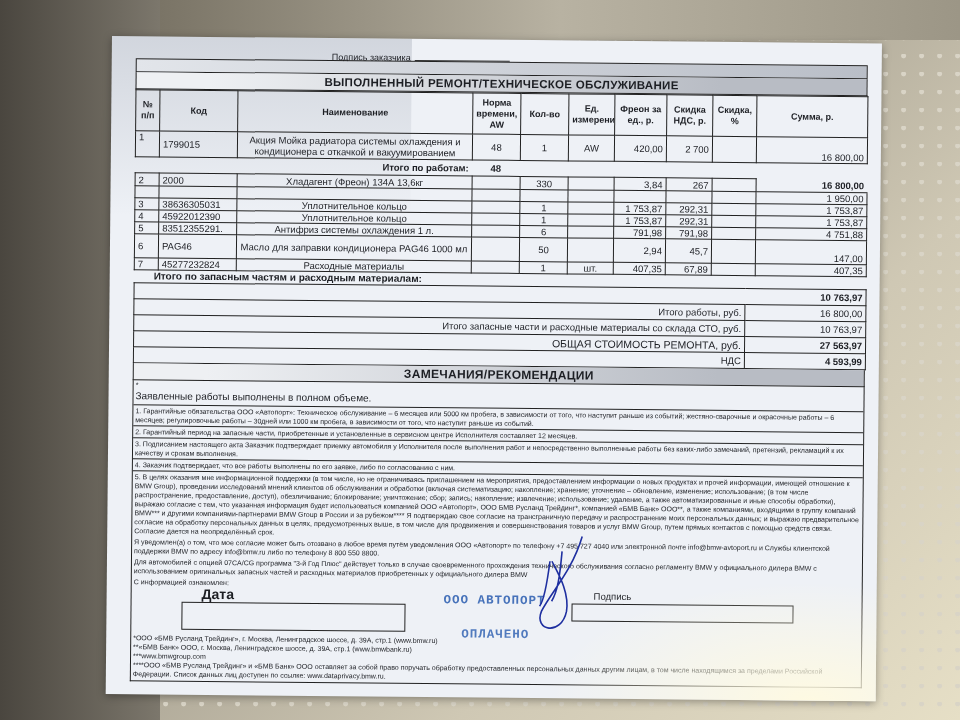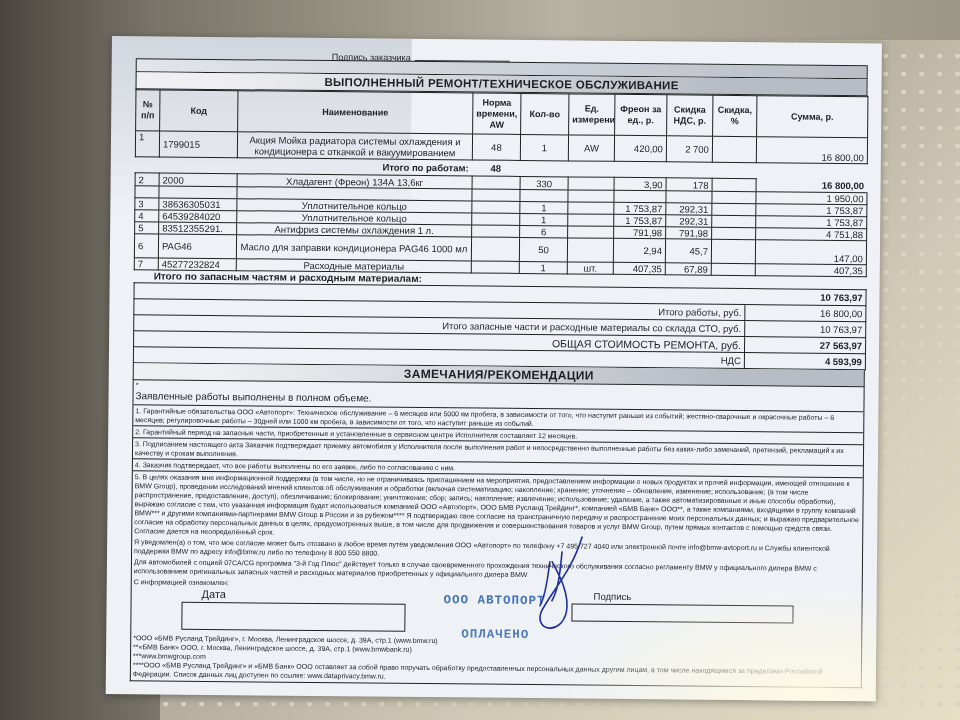--- a/index.html
+++ b/index.html
@@ -29,21 +29,21 @@
   .subtotal{font-size:10.5px;font-weight:bold;height:15px;}
   .subtotal td{border:none;}
   .totals td{font-size:9.5px;height:15px;}
   .big{font-weight:bold;}
   .notes{border:1.5px solid #222;border-top:none;font-size:7px;line-height:9px;}
   .note{border-bottom:1.2px solid #222;padding:1px 2px;}
   .note.first{font-size:10px;line-height:14px;padding-top:3px;}
   .note.noborder{border-bottom:none;}
   .sigrow{position:relative;height:46px;}
   .datebox{position:absolute;left:50px;top:14px;width:222px;height:26px;border:1.2px solid #222;}
-  .datelbl{position:absolute;left:70px;top:2px;font-size:11px;}
+  .datelbl{position:absolute;left:70px;top:2px;font-size:14px;font-weight:bold;}
   .podlbl{position:absolute;left:462px;top:0px;font-size:9.5px;}
   .podbox{position:absolute;left:440px;top:12px;width:220px;height:16px;border:1.2px solid #222;}
   .stamp1{position:absolute;left:312px;top:6px;font-family:"Liberation Mono",monospace;font-weight:bold;color:#2a5db0;font-size:12.5px;letter-spacing:1px;opacity:.85;}
   .stamp2{position:absolute;left:330px;top:40px;font-family:"Liberation Mono",monospace;font-weight:bold;color:#2a5db0;font-size:12.5px;letter-spacing:1px;opacity:.8;}
   .scrawl{position:absolute;left:380px;top:-60px;width:90px;height:110px;}
   .foot{font-size:7px;line-height:9px;padding:0 2px 2px;}
 </style>
 </head>
 <body>
 
@@ -133,22 +133,22 @@
           <col style="width:111px">
       </colgroup>
       <tbody>
           <tr style="height:13px">
         <td>2</td>
         <td>2000</td>
         <td class="c">Хладагент (Фреон) 134А 13,6кг</td>
         <td></td>
         <td class="c">330</td>
         <td class="c"></td>
-        <td class="r">3,90</td>
-        <td class="r">178</td>
+        <td class="r">3,84</td>
+        <td class="r">267</td>
         <td></td>
         <td class="r big" style="border-top:none;border-right:none">16 800,00</td>
       </tr>
       <tr style="height:12px">
         <td></td>
             <td></td>
             <td></td>
             <td></td>
             <td></td>
             <td></td>
@@ -164,21 +164,21 @@
         <td></td>
         <td class="c">1</td>
         <td class="c"></td>
         <td class="r">1 753,87</td>
         <td class="r">292,31</td>
         <td></td>
         <td class="r">1 753,87</td>
       </tr>
       <tr style="height:12px">
         <td>4</td>
-        <td>64539284020</td>
+        <td>45922012390</td>
         <td class="c">Уплотнительное кольцо</td>
         <td></td>
         <td class="c">1</td>
         <td class="c"></td>
         <td class="r">1 753,87</td>
         <td class="r">292,31</td>
         <td></td>
         <td class="r">1 753,87</td>
       </tr>
       <tr style="height:12px">

